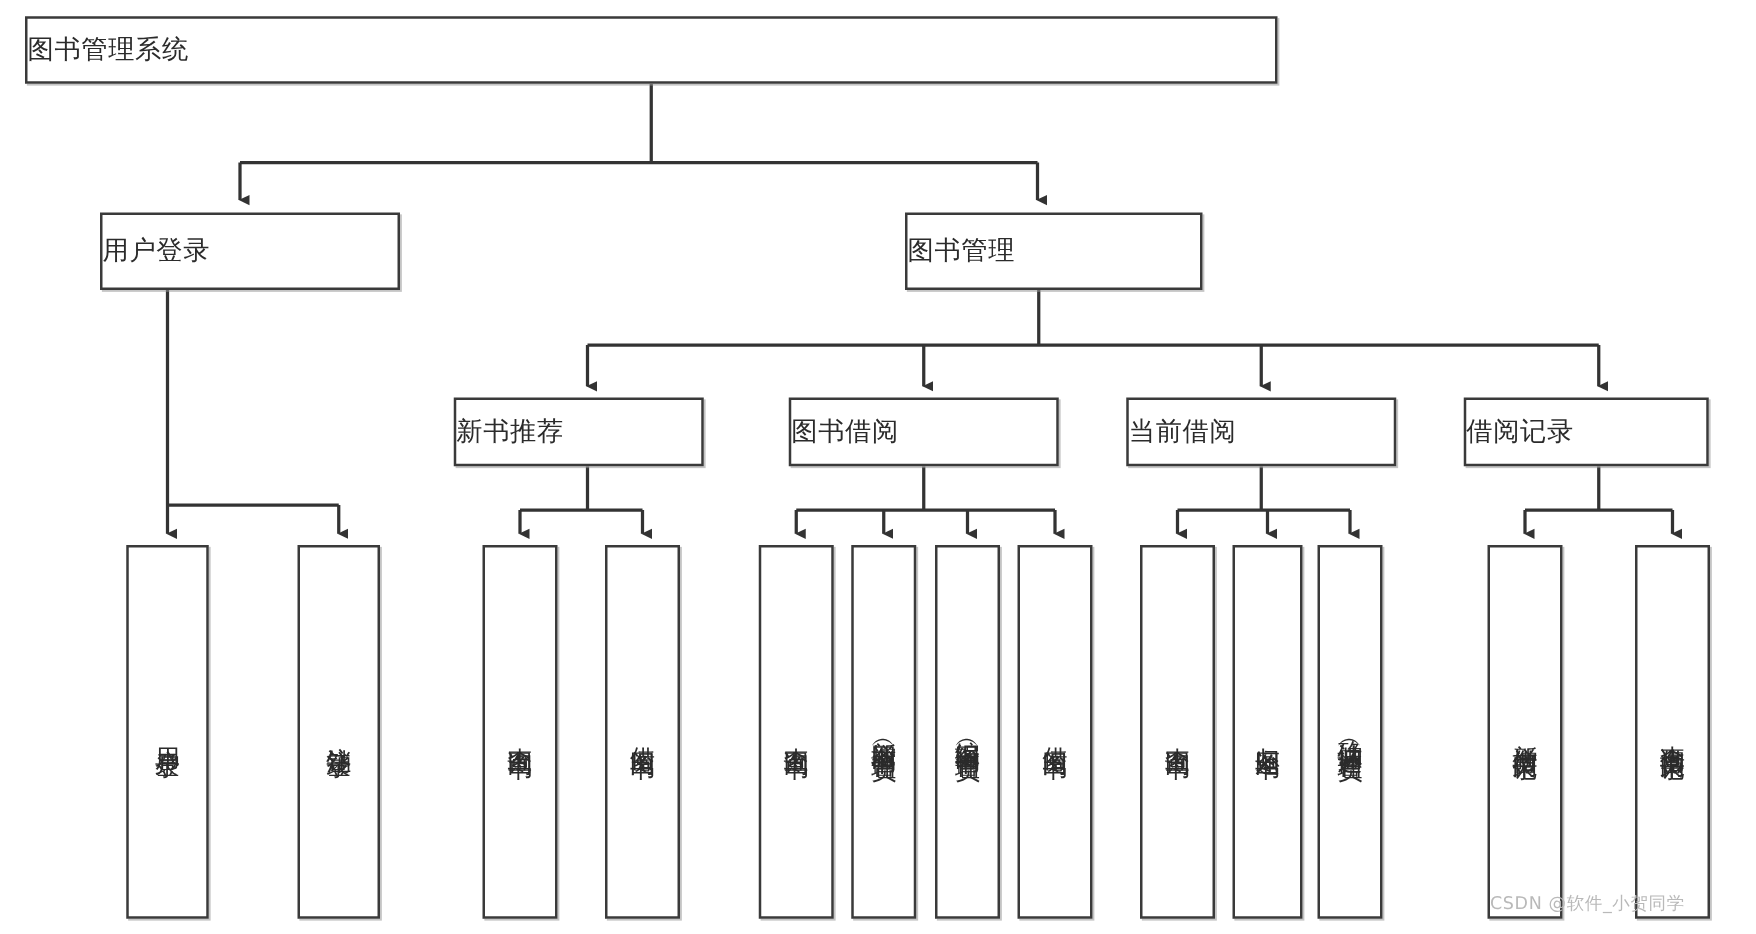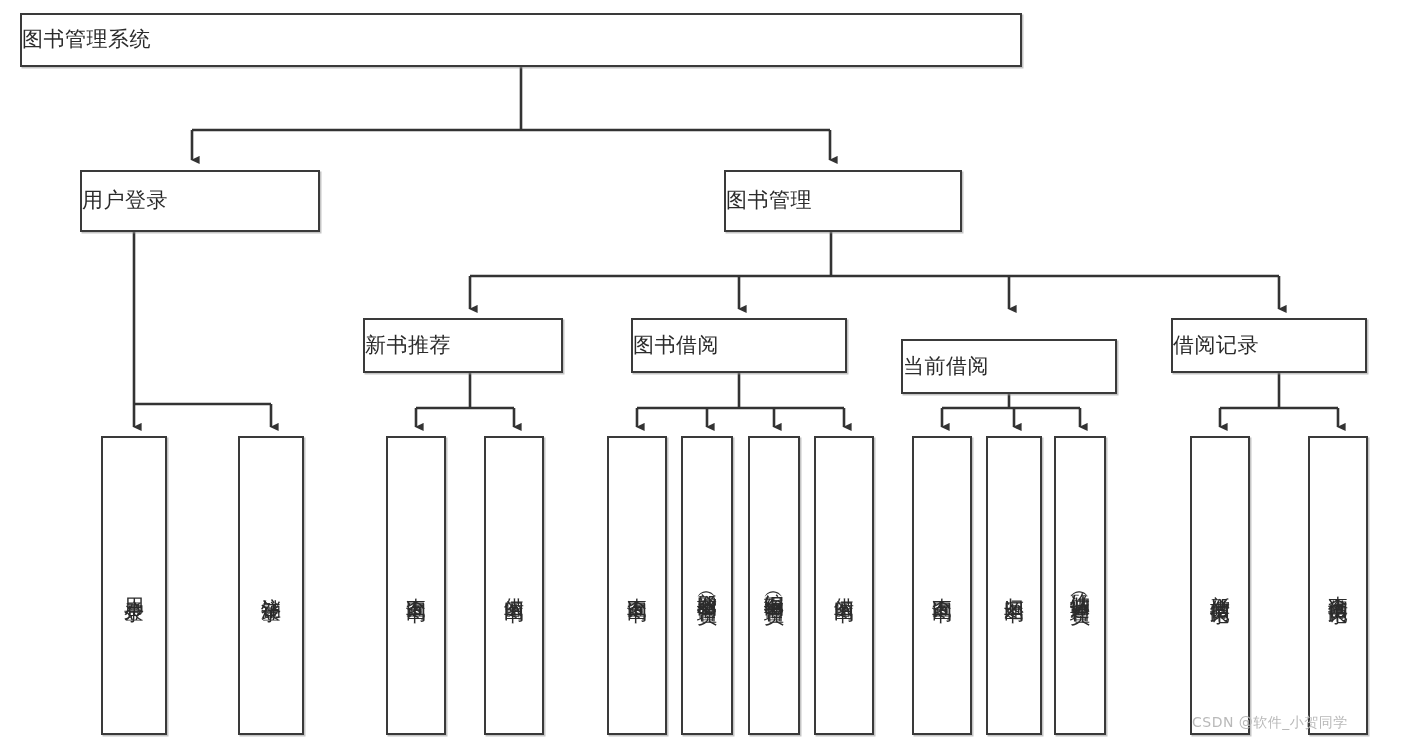--- a/index.html
+++ b/index.html
@@ -139,21 +139,21 @@
   <div class="node horiz" style="left: 712px; top: 170px; width: 238px; height: 62px; margin-left: 12px;">
     <span class="node-label">图书管理</span>
   </div>
 
   <div class="node horiz" style="left: 363px; top: 318px; width: 200px; height: 55px;">
     <span class="node-label">新书推荐</span>
   </div>
   <div class="node horiz" style="left: 631px; top: 318px; width: 216px; height: 55px;">
     <span class="node-label">图书借阅</span>
   </div>
-  <div class="node horiz" style="left: 901px; top: 318px; width: 216px; height: 55px; margin-top: 21px;">
+  <div class="node horiz" style="left: 901px; top: 318px; width: 216px; height: 55px;">
     <span class="node-label">当前借阅</span>
   </div>
   <div class="node horiz" style="left: 1171px; top: 318px; width: 196px; height: 55px;">
     <span class="node-label">借阅记录</span>
   </div>
 
   <div class="node vert" style="left: 101px; top: 436px; width: 66px; height: 299px;">
     <span class="node-label">用户登录</span>
   </div>
   <div class="node vert" style="left: 238px; top: 436px; width: 66px; height: 299px;">

